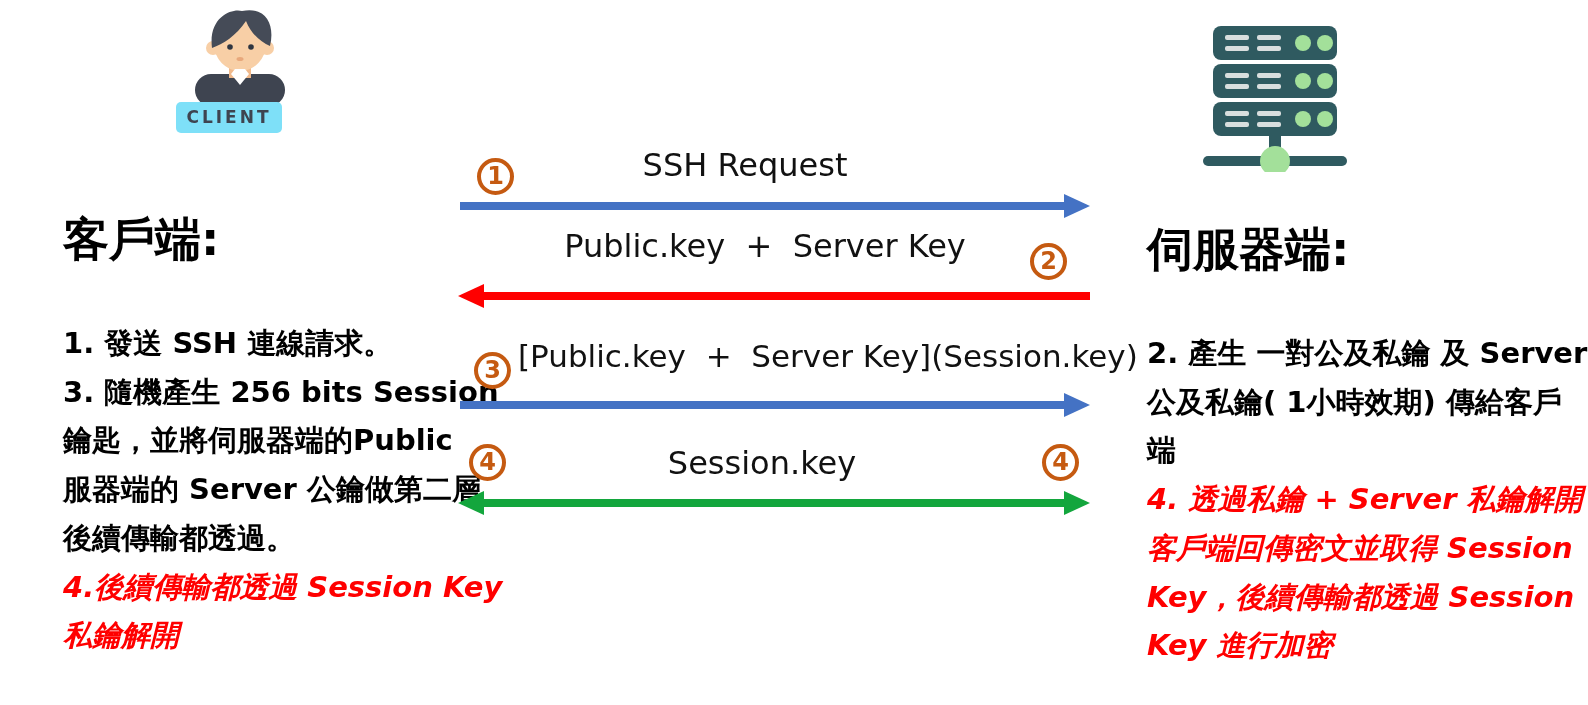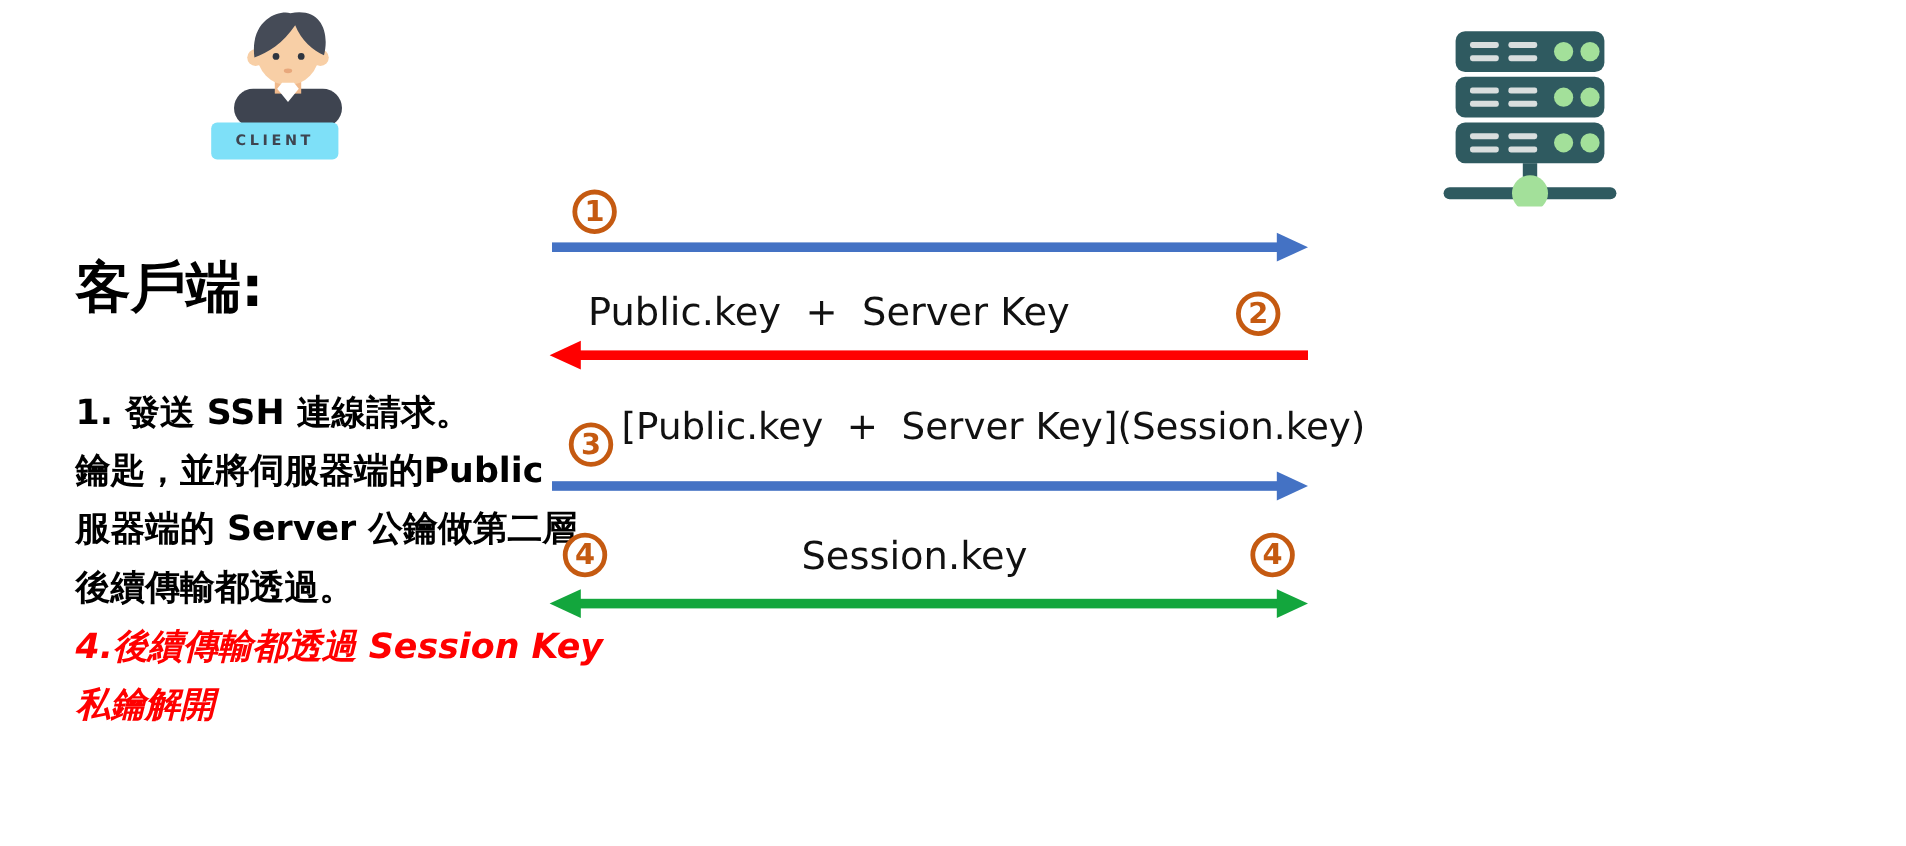--- a/index.html
+++ b/index.html
@@ -39,21 +39,21 @@
   .head { position:absolute; top:0; width:0; height:0;
           border-top:12px solid transparent; border-bottom:12px solid transparent; }
   .head.right { right:0; border-left:26px solid currentColor; }
   .head.left  { left:0;  border-right:26px solid currentColor; }
 
   
   .icon-wrap { position:absolute; }
   .client-badge {
     position:absolute; left:176px; top:102px; width:106px; height:31px;
     background:var(--client-badge-bg,#7EE0F8); border-radius:5px;
-    color:#3E4450; font-size:12px; font-weight:bold; letter-spacing:3px;
+    color:#3E4450; font-size:17px; font-weight:bold; letter-spacing:3px;
     text-align:center; line-height:31px;
   }
 </style>
 </head>
 <body>
 
 <div id="stage">
 
   <div class="icon-wrap" style="left:185px; top:6px; width:110px; height:100px;">
     <svg width="110" height="100" viewBox="0 0 110 100">
@@ -103,36 +103,50 @@
       <rect x="84" y="114" width="12" height="26" fill="#2F5A60"></rect>
       <rect x="18" y="134" width="144" height="10" rx="5" fill="#2F5A60"></rect>
       <circle cx="90" cy="139" r="15" fill="#A3E09A"></circle>
     </svg>
   </div>
 
   <div class="panel panel-left">
     <h2 class="panel-heading">客戶端:</h2>
     <div class="panel-lines">
       <span class="line">1. 發送 SSH 連線請求。</span>
+      <span class="line">3. 隨機產生 256 bits Session</span>
       <span class="line">鑰匙，並將伺服器端的Public</span>
       <span class="line">服器端的 Server 公鑰做第二層</span>
       <span class="line">後續傳輸都透過。</span>
       <span class="line t-red">4.後續傳輸都透過 Session Key</span>
       <span class="line t-red">私鑰解開</span>
     </div>
   </div>
 
+  <div class="panel panel-right">
+    <h2 class="panel-heading">伺服器端:</h2>
+    <div class="panel-lines">
+      <span class="line">2. 產生 一對公及私鑰 及 Server</span>
+      <span class="line">公及私鑰( 1小時效期) 傳給客戶</span>
+      <span class="line">端</span>
+      <span class="line t-red">4. 透過私鑰 + Server 私鑰解開</span>
+      <span class="line t-red">客戶端回傳密文並取得 Session</span>
+      <span class="line t-red">Key，後續傳輸都透過 Session</span>
+      <span class="line t-red">Key 進行加密</span>
+    </div>
+  </div>
 
   <div class="step-badge" style="left:477px; top:158px;">1</div>
+  <div class="msg-label" style="left:460px; top:146px; width:570px; text-align:center;">SSH Request</div>
   <div class="arrow blue" style="left:460px; top:194px; width:630px;">
     <div class="shaft to-right"></div>
     <div class="head right"></div>
   </div>
 
-  <div class="msg-label" style="left:490px; top:241px; width:550px; text-align:left;">Public.key  +  Server Key</div>
+  <div class="msg-label" style="left:490px; top:227px; width:550px; text-align:center;">Public.key  +  Server Key</div>
   <div class="step-badge" style="left:1030px; top:243px;">2</div>
   <div class="arrow red" style="left:458px; top:284px; width:632px;">
     <div class="shaft to-left"></div>
     <div class="head left"></div>
   </div>
 
   <div class="step-badge" style="left:474px; top:352px;">3</div>
   <div class="msg-label" style="left:518px; top:338px; width:600px; font-size:31px;">[Public.key  +  Server Key](Session.key)</div>
   <div class="arrow blue" style="left:460px; top:393px; width:630px;">
     <div class="shaft to-right"></div>

